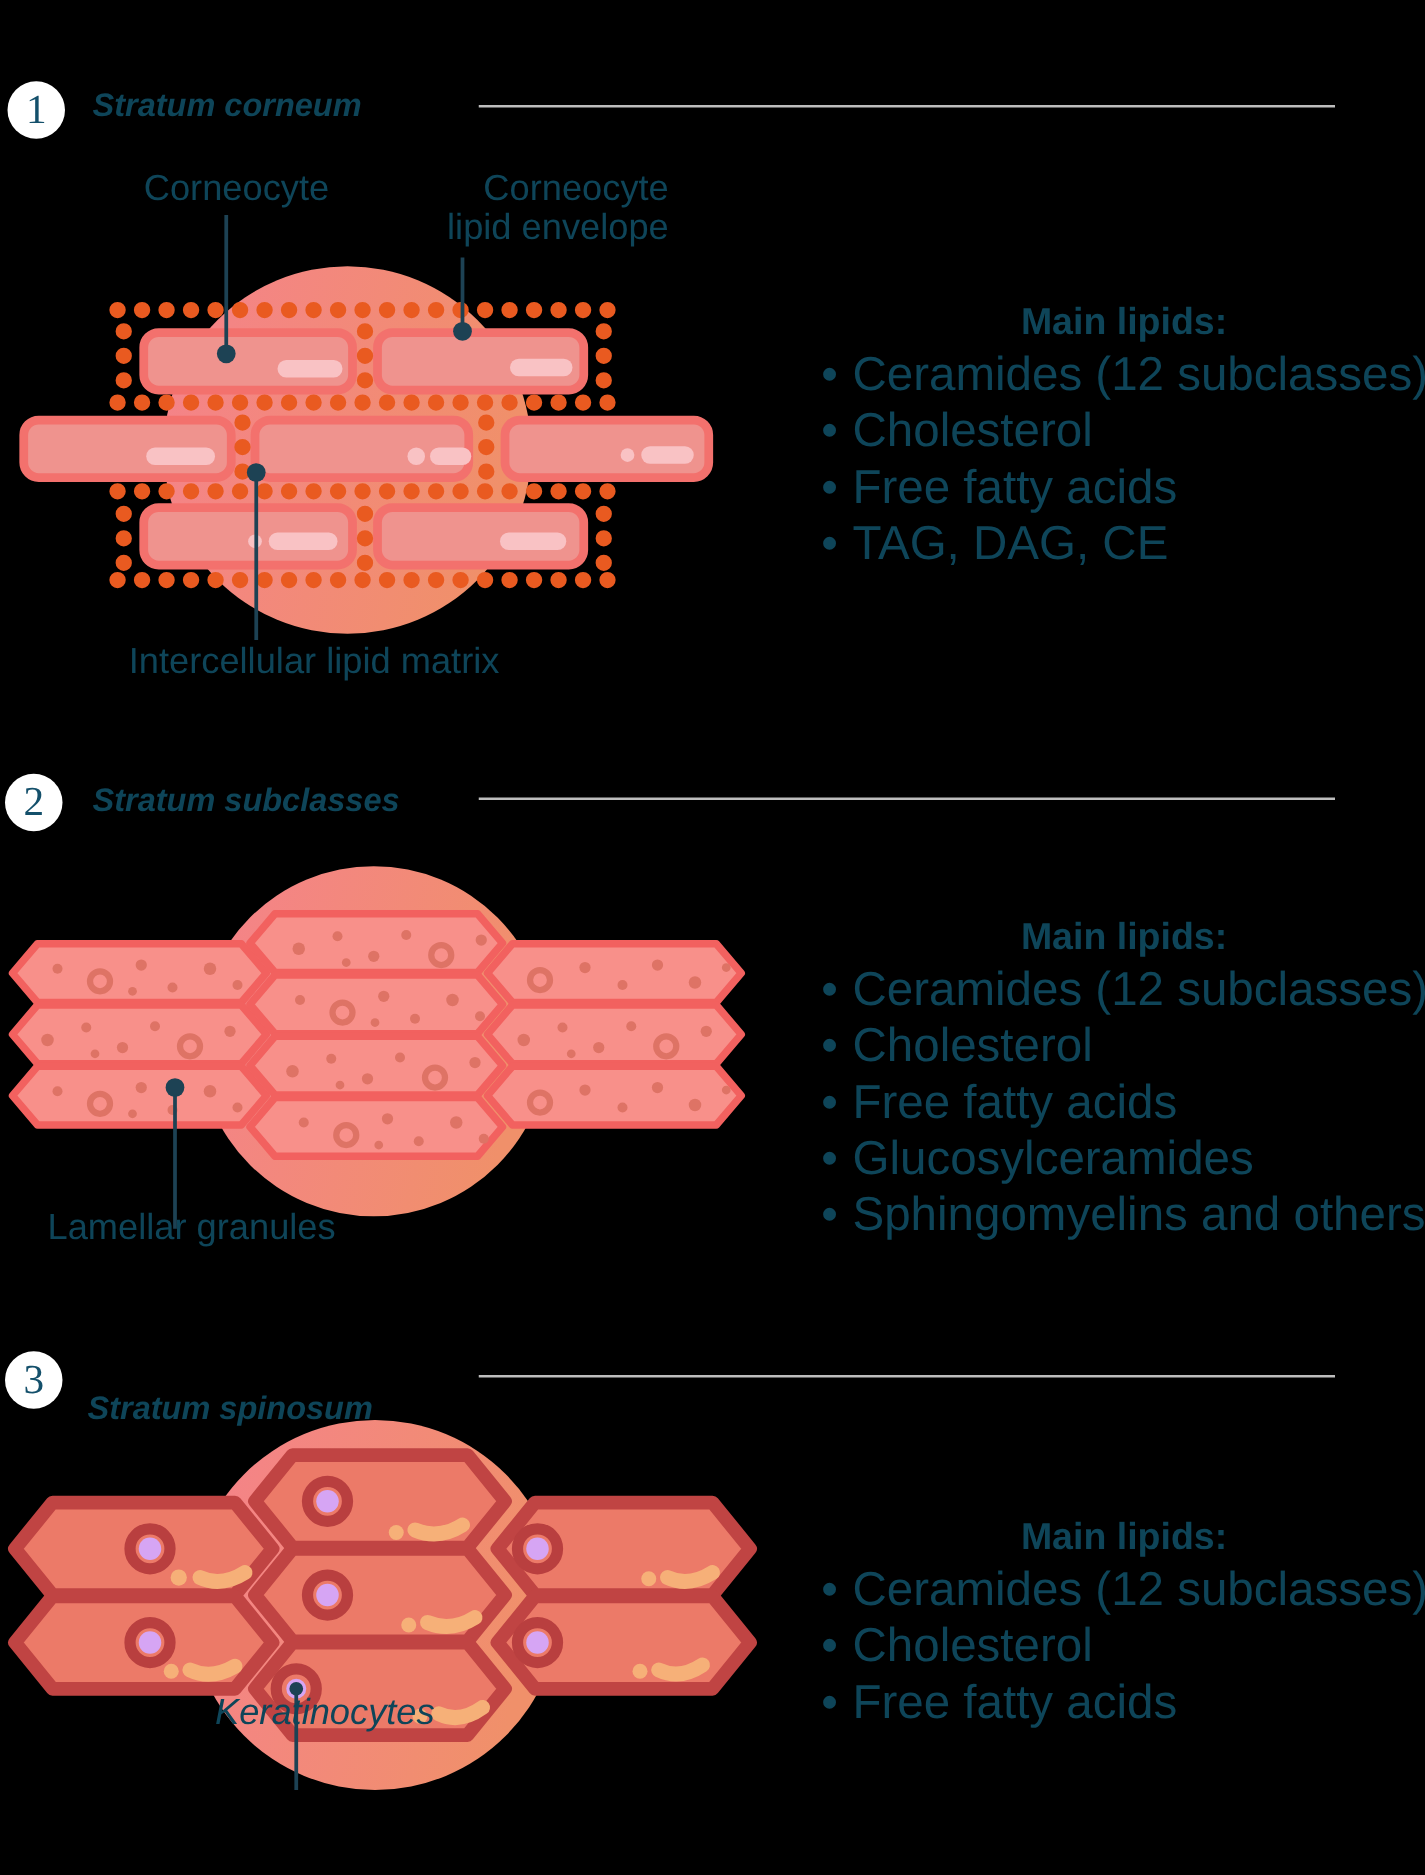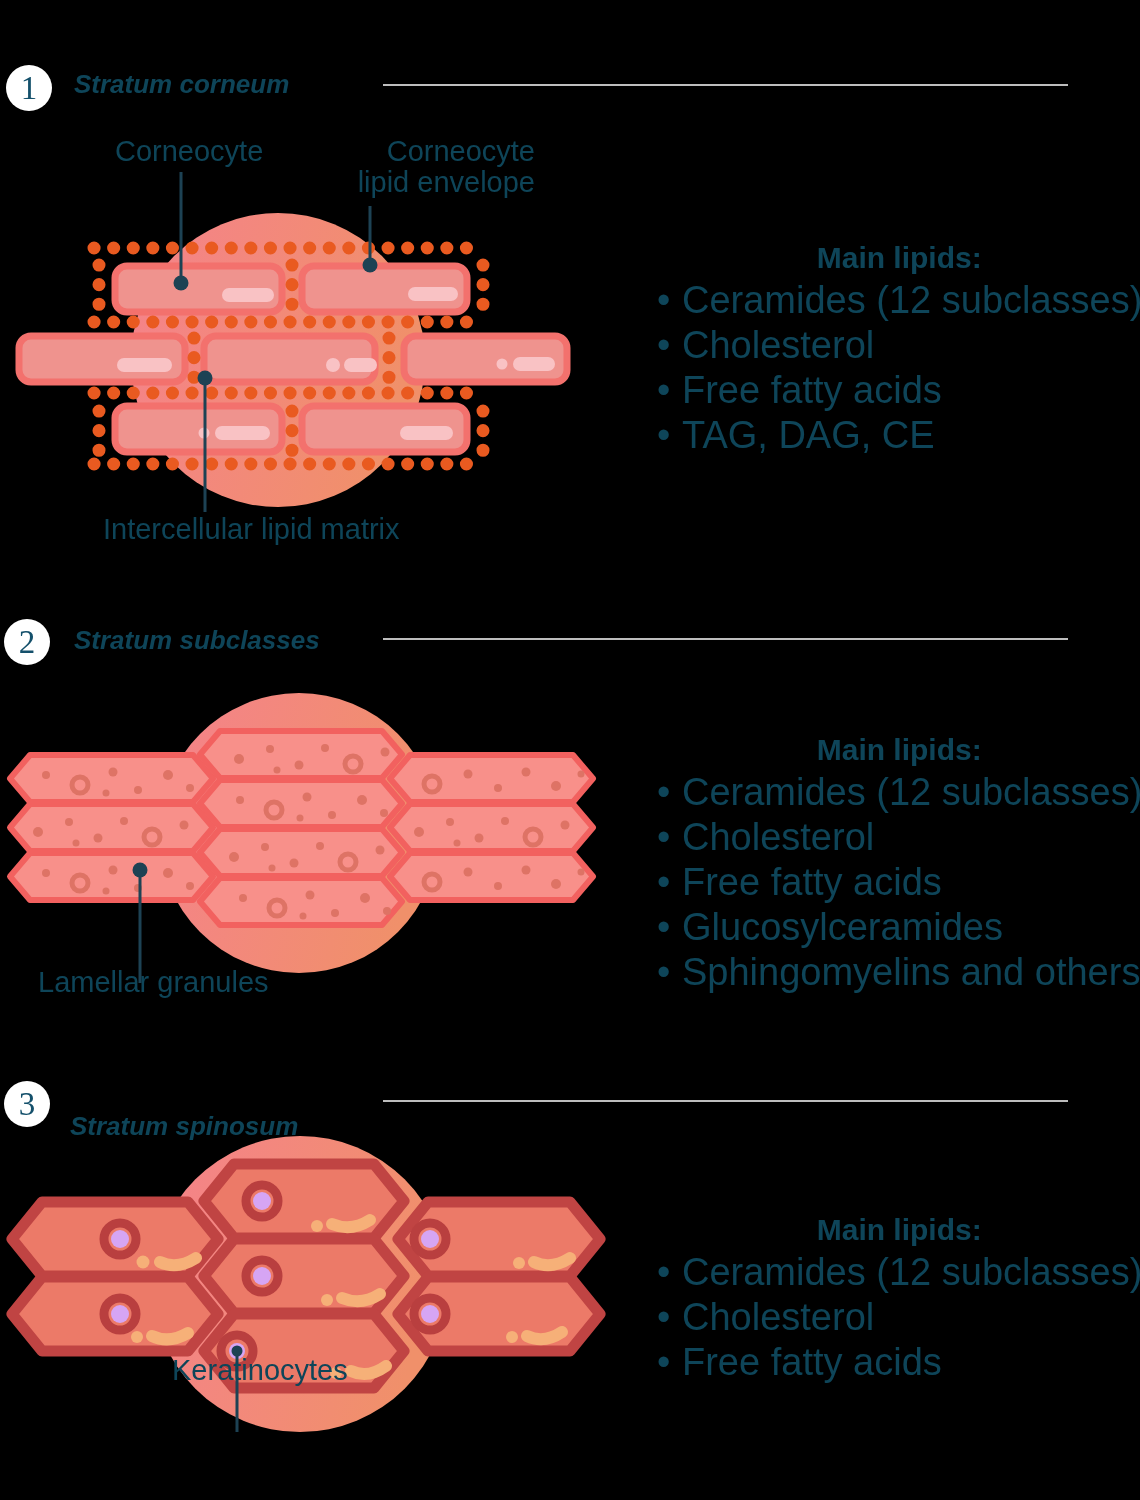--- a/index.html
+++ b/index.html
@@ -290,21 +290,21 @@
       <li>Free fatty acids</li>
       <li>Glucosylceramides</li>
       <li>Sphingomyelins and others</li>
     </ul>
   </div>
 
   <div class="abs badge" style="left:4px;top:1081px;">3</div>
   <div class="abs sec-title" style="left:70px;top:1087px;margin-top:24px;">Stratum spinosum</div>
   <div class="abs divider" style="left:383px;top:1100px;width:685px;"></div>
 
-  <div class="abs diag-label" style="left:172px;top:1355px;">Keratinocytes</div>
+  <div class="abs diag-label" style="left:172px;top:1355px;font-style:italic;">Keratinocytes</div>
 
   <div class="abs lipids" style="left:656px;top:1212px;">
     <div class="heading">Main lipids:</div>
     <ul class="lipid-list">
       <li>Ceramides (12 subclasses)</li>
       <li>Cholesterol</li>
       <li>Free fatty acids</li>
     </ul>
   </div>
 

